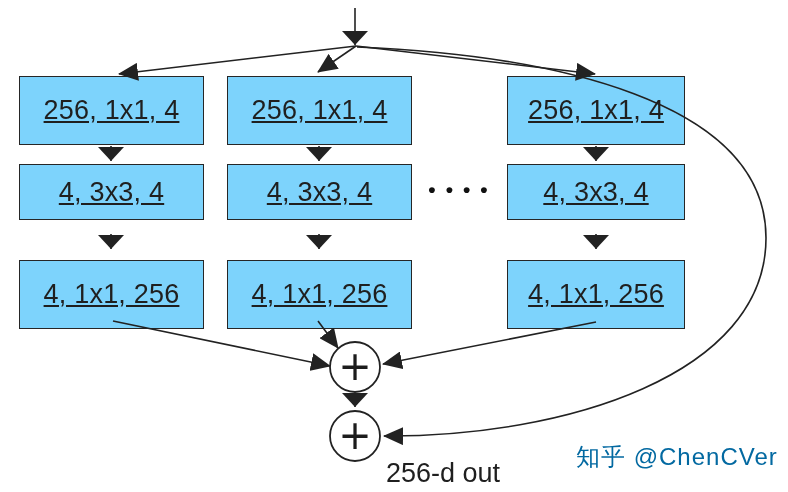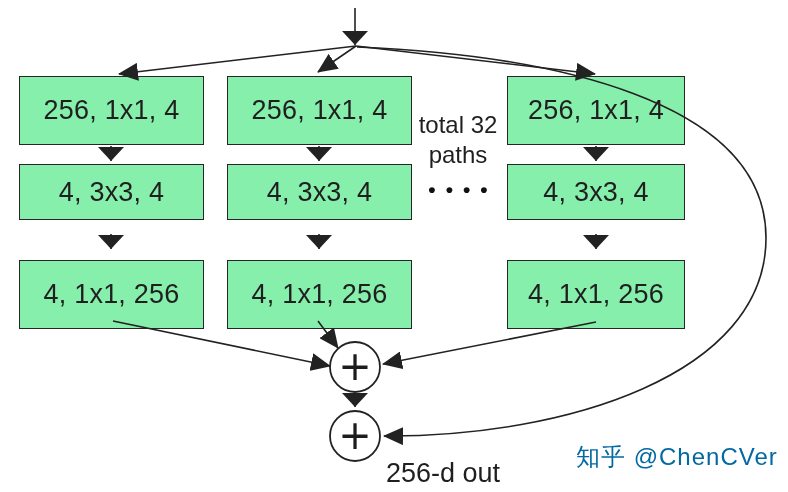--- a/index.html
+++ b/index.html
@@ -2,23 +2,23 @@
 <html><head>
 <meta charset="utf-8">
 <style>
   html,body{margin:0;padding:0;background:#ffffff;}
   #stage{
     position:relative;width:788px;height:492px;background:#ffffff;overflow:hidden;
     font-family:"Liberation Sans",sans-serif;color:#1f1f1f;
   }
   
   .box{
-    position:absolute;box-sizing:border-box;border:1.8px solid #262626;background:#86efac;
+    position:absolute;box-sizing:border-box;border:1.8px solid #262626;background:#7dd3fc;
     display:flex;align-items:center;justify-content:center;
-    font-size:27px;letter-spacing:0.2px;z-index:1;
+    font-size:27px;letter-spacing:0.2px;z-index:1;text-decoration:underline;
   }
   .c0{left:19px;width:185px;}
   .c1{left:227px;width:185px;}
   .c2{left:507px;width:178px;}
   .r0{top:76px;height:69px;}
   .r1{top:164px;height:56px;}
   .r2{top:260px;height:69px;}
   #arrow-layer{position:absolute;left:0;top:0;z-index:2;pointer-events:none;}
   .lbl{position:absolute;z-index:3;white-space:nowrap;}
   #input-label{left:393px;top:10px;font-size:27px;}
@@ -84,24 +84,20 @@
       <line x1="596" y1="322" x2="383" y2="364" marker-end="url(#tri)"></line>
 
       <line x1="355" y1="393" x2="355" y2="407" marker-end="url(#triW)"></line>
 
       <circle cx="355" cy="367" r="25" fill="#ffffff" stroke-width="1.8"></circle>
       <circle cx="355" cy="436" r="25" fill="#ffffff" stroke-width="1.8"></circle>
     </g>
   </svg>
 
 
-  <div class="lbl" id="paths-note">
-    <div>total 32</div>
-    <div>paths</div>
-  </div>
 
   <div class="lbl" id="ellipsis">••••</div>
 
   <div class="sum-label" id="sum1-label">+</div>
   <div class="sum-label" id="sum2-label">+</div>
 
   <div class="lbl" id="output-label">256-d out</div>
 
   <div class="lbl" id="watermark">知乎 @ChenCVer</div>
 </div>

